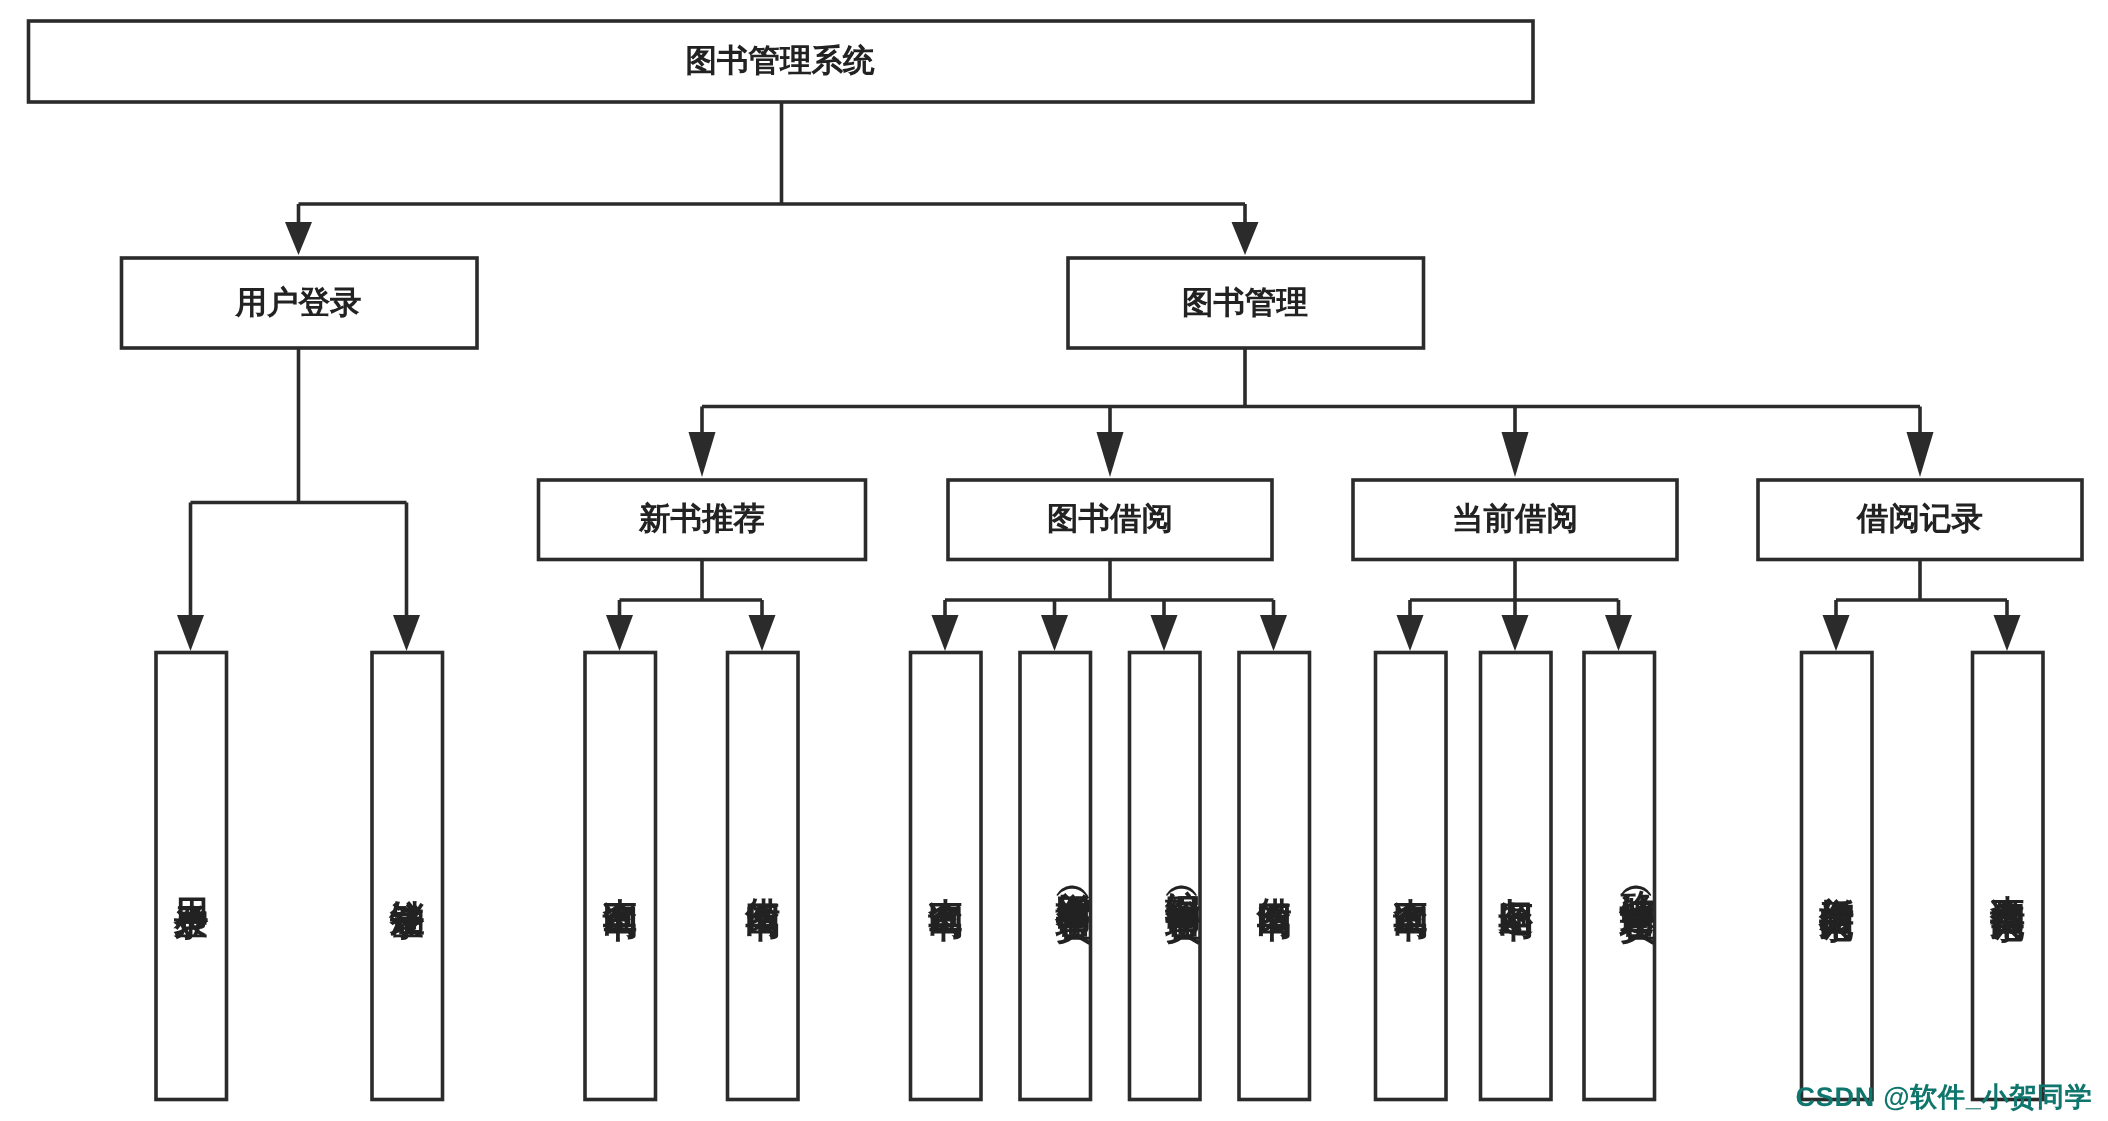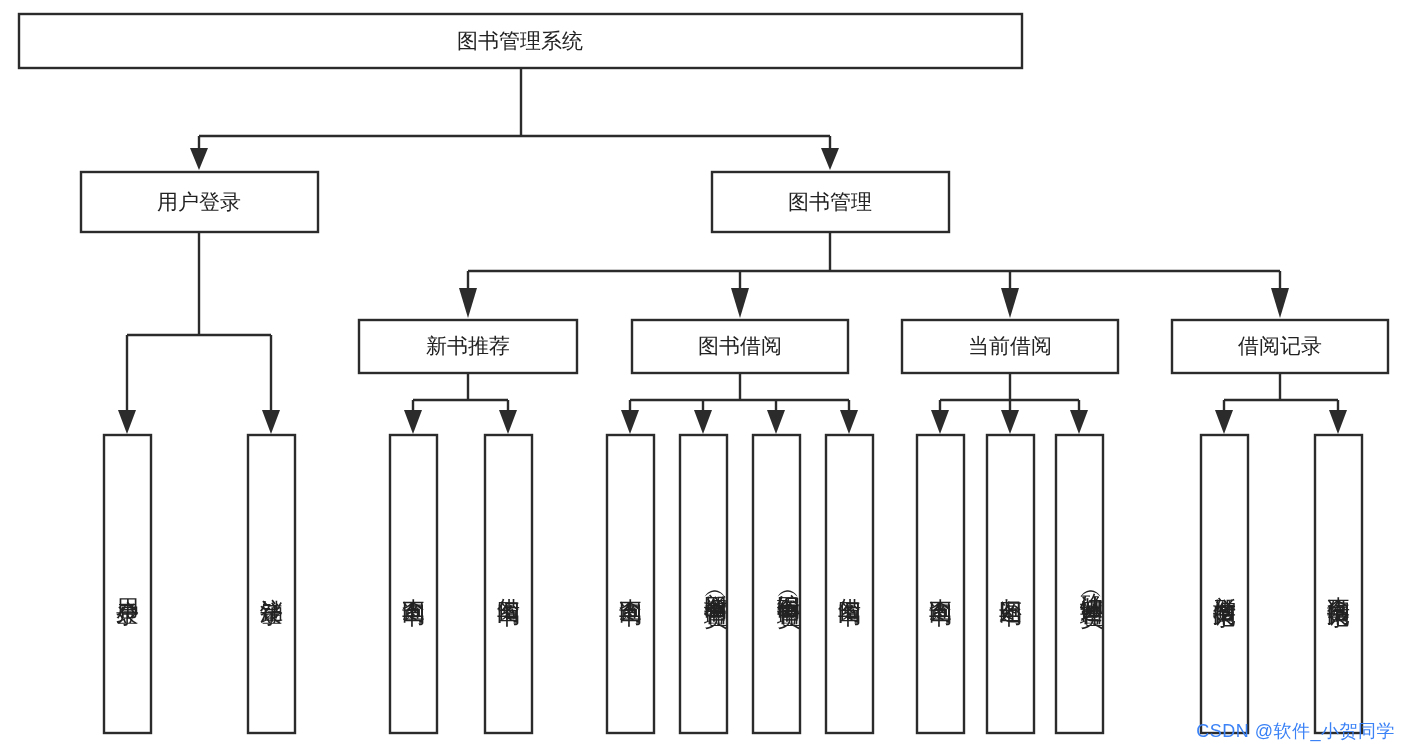--- a/index.html
+++ b/index.html
@@ -11,20 +11,21 @@
     width: 1405px;
     height: 747px;
     font-family: "Liberation Sans", "DejaVu Sans", sans-serif;
     overflow: hidden;
   }
   #diagram-root {
     position: relative;
     width: 1405px;
     height: 747px;
     background: #ffffff;
+    font-weight: bold;
   }
   svg#tree-svg {
     position: absolute;
     left: 0;
     top: 0;
     width: 1405px;
     height: 747px;
     display: block;
   }
   .node-box {
@@ -64,21 +65,21 @@
     white-space: nowrap;
     pointer-events: none;
     user-select: none;
   }
   .watermark {
     position: absolute;
     right: 10px;
     bottom: 4px;
     font-family: "Liberation Sans", "DejaVu Sans", sans-serif;
     font-size: 18px;
-    color: #3b82f6;
+    color: #0f766e;
     letter-spacing: 0.5px;
     white-space: nowrap;
     text-align: center;
   }
 </style>
 </head>
 <body>
 
 <div id="diagram-root">
 

